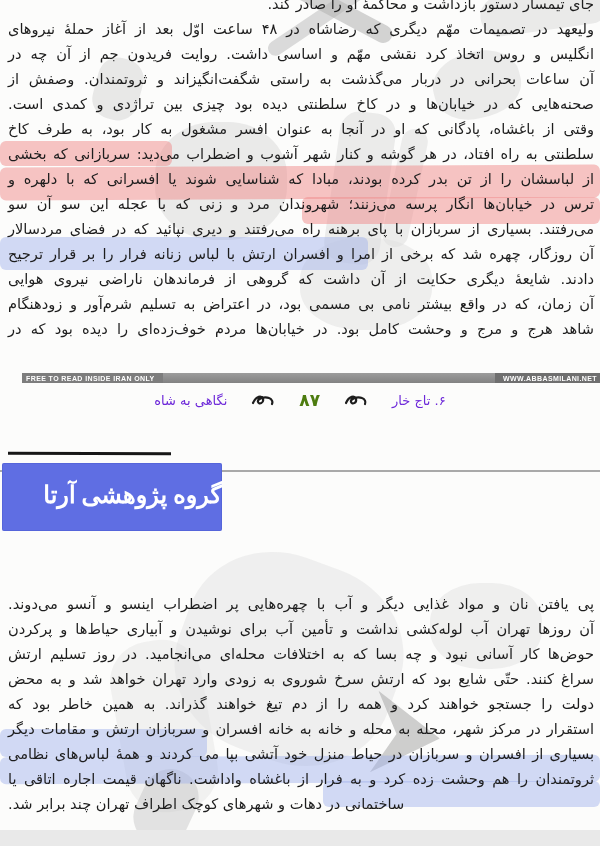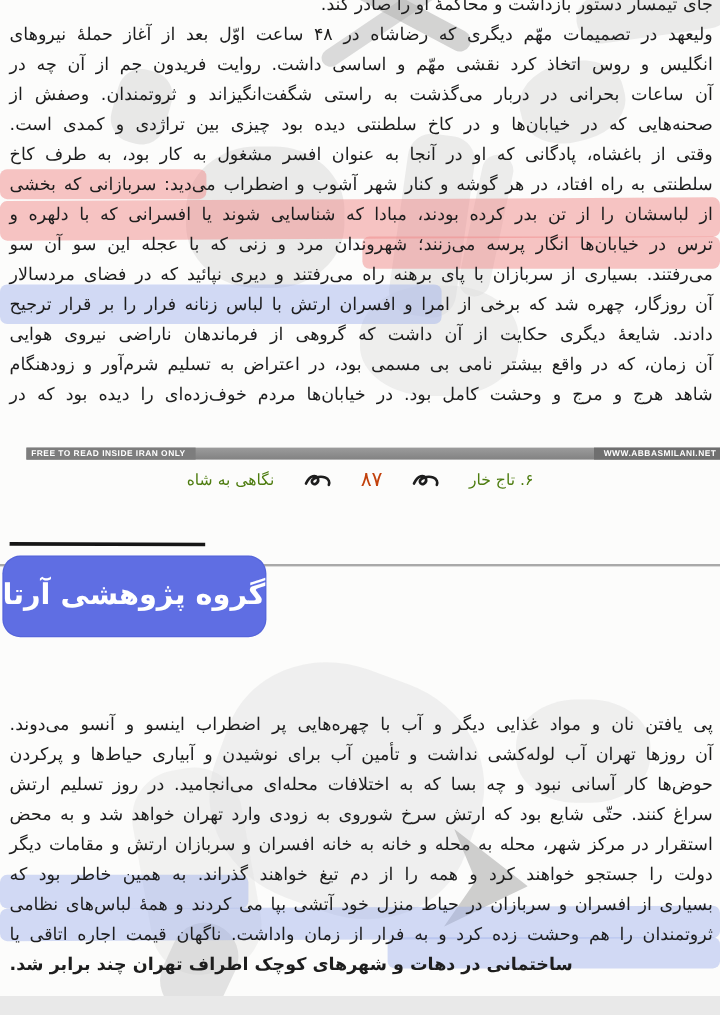--- a/index.html
+++ b/index.html
@@ -37,50 +37,51 @@
   .hb-c{left:0;top:756px;width:600px;height:27px;transform:rotate(-.25deg);}
   .hb-d{left:323px;top:781px;width:277px;height:26px;}
   
   .block{position:absolute;left:8px;right:6px;z-index:2;direction:rtl;}
   .line{
     height:25px;line-height:25px;font-size:14.6px;letter-spacing:0;
     text-align:justify;text-align-last:justify;white-space:nowrap;
     color:#1d1d1d;
   }
   .flush-right{text-align:right;text-align-last:right;}
-  .flush-left{text-align:center;text-align-last:left;font-weight:bold;}
+  .flush-left{text-align:center;text-align-last:left;}
   #top-block{top:-9px;}
   #bottom-block{top:591px;}
   
   #footer-bar{
     position:absolute;z-index:2;left:22px;right:0;top:373px;height:10px;
     background:linear-gradient(#9c9c9c,#828282);
     display:flex;align-items:center;justify-content:space-between;
     font-family:"Liberation Sans",sans-serif;
   }
   #footer-bar .seg{height:100%;display:flex;align-items:center;}
   #footer-bar .seg-left{background:#7d7d7d;padding:0 8px 0 4px;}
   #footer-bar .seg-right{background:#6f6f6f;padding:0 3px 0 8px;}
   .bar-text{font-size:7px;font-weight:bold;color:#fff;letter-spacing:.4px;white-space:nowrap;}
   
   #footer-line{
     position:absolute;z-index:2;left:0;right:0;top:386px;height:28px;
     display:flex;direction:rtl;justify-content:center;align-items:center;gap:24px;
   }
-  .chapter-label,.book-title-label{font-size:13px;color:#4d7c0f;}
-  .page-number{font-size:17px;font-weight:normal;color:#c2410c;}
+  .chapter-label,.book-title-label{font-size:13px;color:#6d28d9;}
+  .page-number{font-size:17px;font-weight:bold;color:#4d7c0f;}
   .orn{display:inline-flex;align-items:center;}
   
   #dark-line{position:absolute;z-index:2;left:8px;top:452px;width:163px;height:3px;background:#161616;transform:rotate(.2deg);}
   #gray-rule{position:absolute;z-index:2;left:0;top:470px;width:600px;height:2px;background:#a9a9a9;}
   #badge{
     position:absolute;z-index:3;left:2px;top:463px;width:220px;height:68px;
-    background:#5f6ee3;border-radius:15px;
-    display:flex;align-items:center;justify-content:flex-end;direction:rtl;
+    background:#5f6ee3;border-radius:2px;
+    display:flex;align-items:center;justify-content:flex-start;direction:rtl;
     box-shadow:0 0 0 1px rgba(70,85,200,.35) inset;
+    font-family:Liberation Serif, serif;
   }
   #badge .badge-text{color:#fff;font-size:24px;font-weight:bold;letter-spacing:0;padding-bottom:4px;}
   
   #cut-line{
     position:absolute;z-index:2;left:10px;right:14px;top:841px;height:5px;opacity:.55;
     background:repeating-linear-gradient(90deg,rgba(110,110,110,.5) 0 7px,transparent 7px 15px);
     filter:blur(1px);border-radius:2px;
   }
 </style>
 </head>
@@ -158,22 +159,22 @@
 
   <div id="badge">
     <span class="badge-text">گروه پژوهشی آرتا</span>
   </div>
 
   <div id="bottom-block" class="block">
     <div class="line">پی یافتن نان و مواد غذایی دیگر و آب با چهره‌هایی پر اضطراب اینسو و آنسو می‌دوند.</div>
     <div class="line">آن روزها تهران آب لوله‌کشی نداشت و تأمین آب برای نوشیدن و آبیاری حیاط‌ها و پرکردن</div>
     <div class="line">حوض‌ها کار آسانی نبود و چه بسا که به اختلافات محله‌ای می‌انجامید. در روز تسلیم ارتش</div>
     <div class="line">سراغ کنند. حتّی شایع بود که ارتش سرخ شوروی به زودی وارد تهران خواهد شد و به محض</div>
+    <div class="line">دولت را جستجو خواهند کرد و همه را از دم تیغ خواهند گذراند. به همین خاطر بود که</div>
     <div class="line">استقرار در مرکز شهر، محله به محله و خانه به خانه افسران و سربازان ارتش و مقامات دیگر</div>
-    <div class="line">دولت را جستجو خواهند کرد و همه را از دم تیغ خواهند گذراند. به همین خاطر بود که</div>
     <div class="line">بسیاری از افسران و سربازان در حیاط منزل خود آتشی بپا می کردند و همهٔ لباس‌های نظامی</div>
-    <div class="line">ثروتمندان را هم وحشت زده کرد و به فرار از زمان واداشت. ناگهان قیمت اجاره اتاقی یا</div>
+    <div class="line">ثروتمندان را هم وحشت زده کرد و به فرار از باغشاه واداشت. ناگهان قیمت اجاره اتاقی یا</div>
     <div class="line flush-left">ساختمانی در دهات و شهرهای کوچک اطراف تهران چند برابر شد.</div>
   </div>
 
   <div id="cut-line"></div>
 
 </div>
 
 </body></html>

